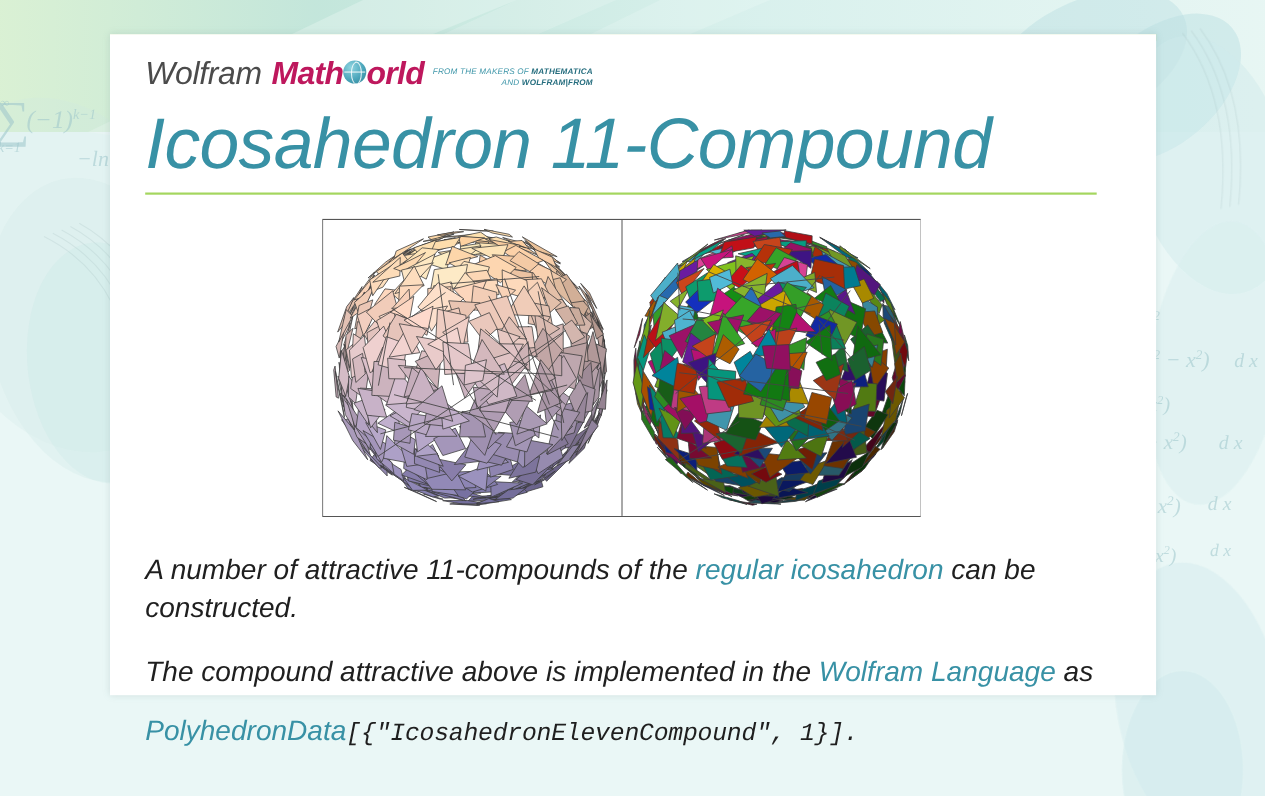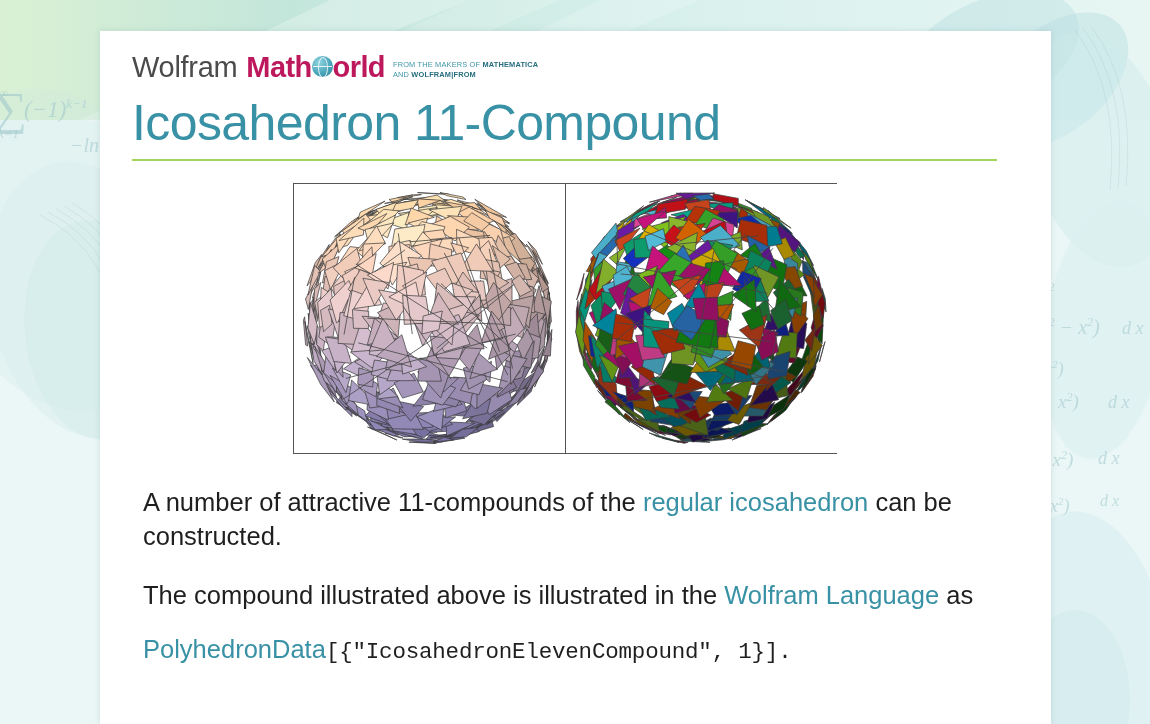--- a/index.html
+++ b/index.html
@@ -23,23 +23,24 @@
     color: #9dc6cb;
     opacity: .55;
     white-space: nowrap;
     font-style: italic;
   }
 
   
   #card {
     position: absolute;
     left: 100px; top: 31px;
-    width: 951px; height: 693px;
+    width: 951px; height: 601px;
     background: #ffffff;
     box-shadow: 0 0 6px rgba(120,150,150,.25);
+    font-style: italic;
   }
   #greenbar {
     position: absolute;
     left: 100px; top: 31px;
     width: 951px; height: 6px;
     background: #8ec63f;
   }
 
   #inner { padding: 22px 53px 0 32px; }
 
@@ -67,29 +68,29 @@
     content:""; position:absolute; left:1px; right:1px; top:48%;
     height:1px; background:rgba(255,255,255,.85);
   }
   .globe::after {
     content:""; position:absolute; left:6.5px; top:1px; width:8px; height:19px;
     border:1px solid rgba(255,255,255,.8); border-radius:50%;
   }
   .tagline {
     margin-left: 8px; padding-top: 7px;
     font-size: 7.4px; line-height: 9.6px;
-    color: #3c95a8; letter-spacing: .18px;
+    color: #3c95a8; letter-spacing: .18px; text-align: right;
   }
   .tagline b { color: #256d7e; font-weight: 700; }
   .tagline .l2 { display:block; }
 
   
   h1 {
     margin: 14px 0 0 0;
-    font-size: 50px;
+    font-size: 65px;
     font-weight: 400;
     color: #3891a5;
     letter-spacing: -0.6px;
     line-height: 1.08;
   }
   #title-rule {
     margin-top: 9px;
     height: 2px;
     background: #a4d65e;
     width: 865px;
@@ -104,21 +105,21 @@
   }
   .fig-cell { width: 271px; height: 269px; position: relative; background:#fff; }
   .fig-cell + .fig-cell { border-left: 1px solid #555; }
   .fig-cell svg { display:block; }
 
   
   .para {
     font-size: 25.5px;
     color: #1f1f1f;
     line-height: 1.35;
-    margin: 31px 0 0 11px;
+    margin: 31px 0 0 0;
     font-weight: 300;
   }
   .para.second { margin-top: 24px; }
   a.link { color: #3891a5; text-decoration: none; }
   .code {
     font-family: "Liberation Mono", monospace;
     font-size: 22.5px;
     color: #1f1f1f;
     letter-spacing: -0.2px;
   }
@@ -1050,18 +1051,18 @@
                 <line x1="212.1" y1="147.7" x2="204.2" y2="178.3" stroke="#444" stroke-width="0.8"></line>
               </g>
           </svg>
         </div>
 
       </div>
     </div>
 
     <p class="para"><span>A number of attractive 11-compounds of the </span><a class="link" href="#">regular icosahedron</a><span> can be constructed.</span></p>
 
-    <p class="para second"><span>The compound illustrated above is illustrated in the </span><a class="link" href="#">Wolfram Language</a><span> as</span></p>
+    <p class="para second"><span>The compound attractive above is implemented in the </span><a class="link" href="#">Wolfram Language</a><span> as</span></p>
 
     <p class="para codeline"><a class="link" href="#">PolyhedronData</a><span class="code">[{"IcosahedronElevenCompound", 1}].</span></p>
 
   </div>
 </div>
 
 </body></html>

